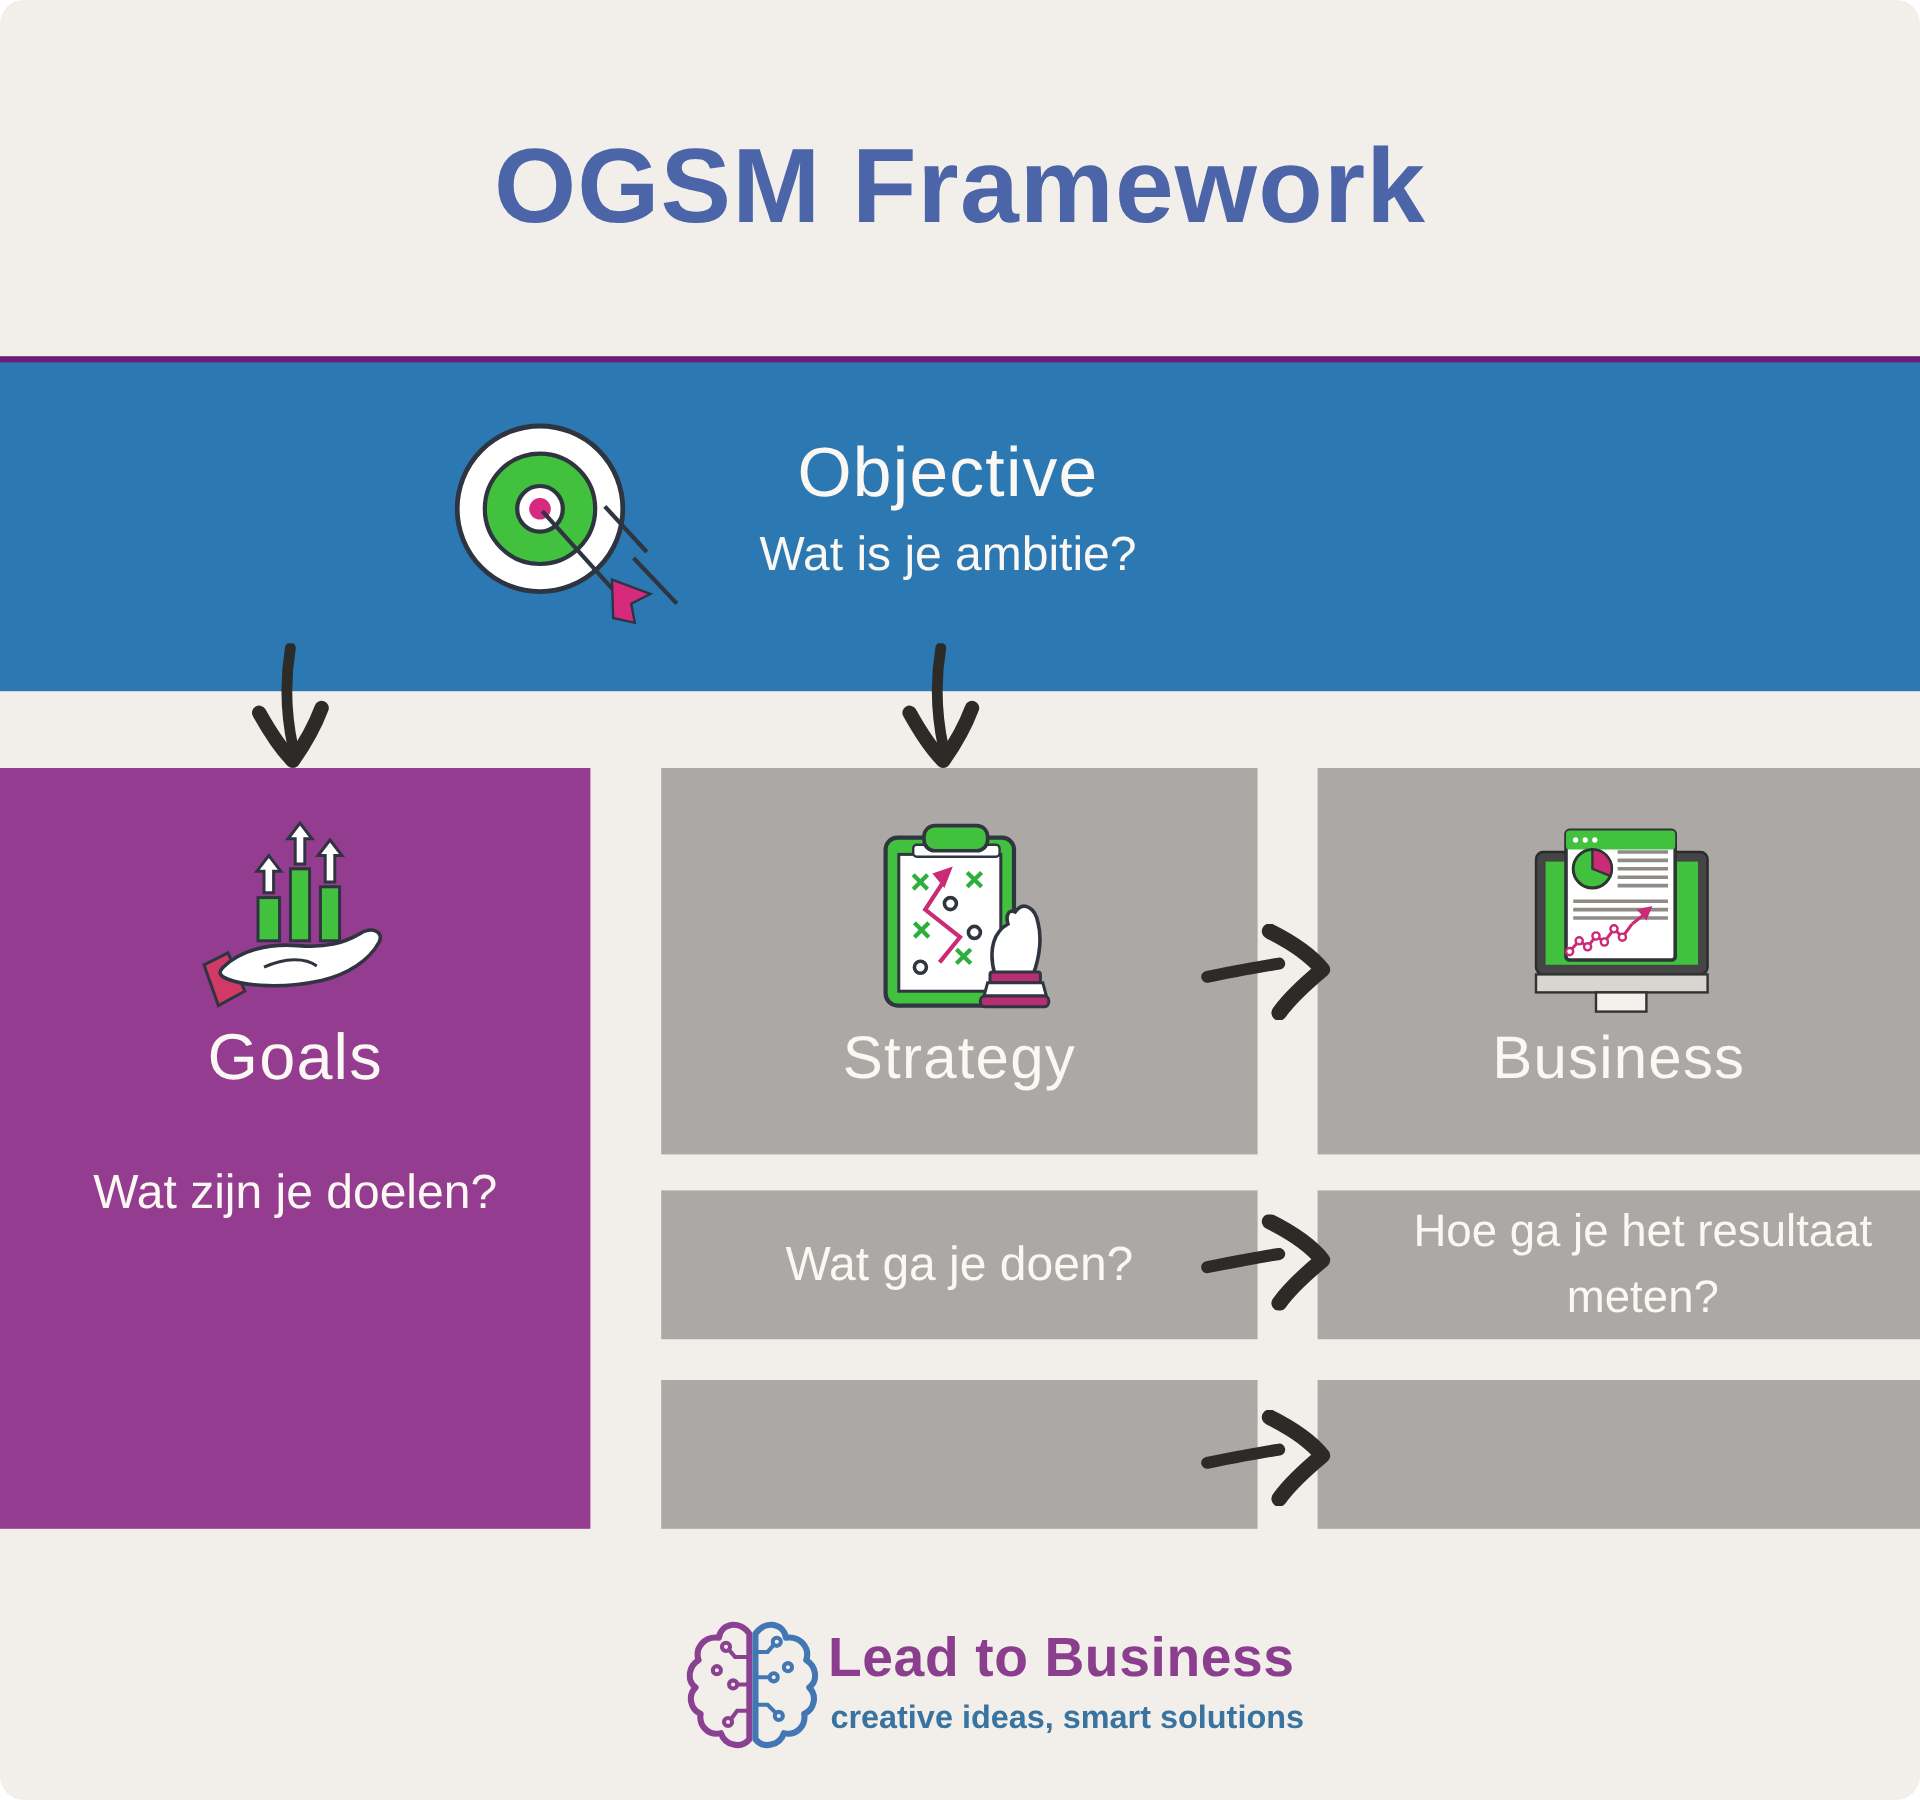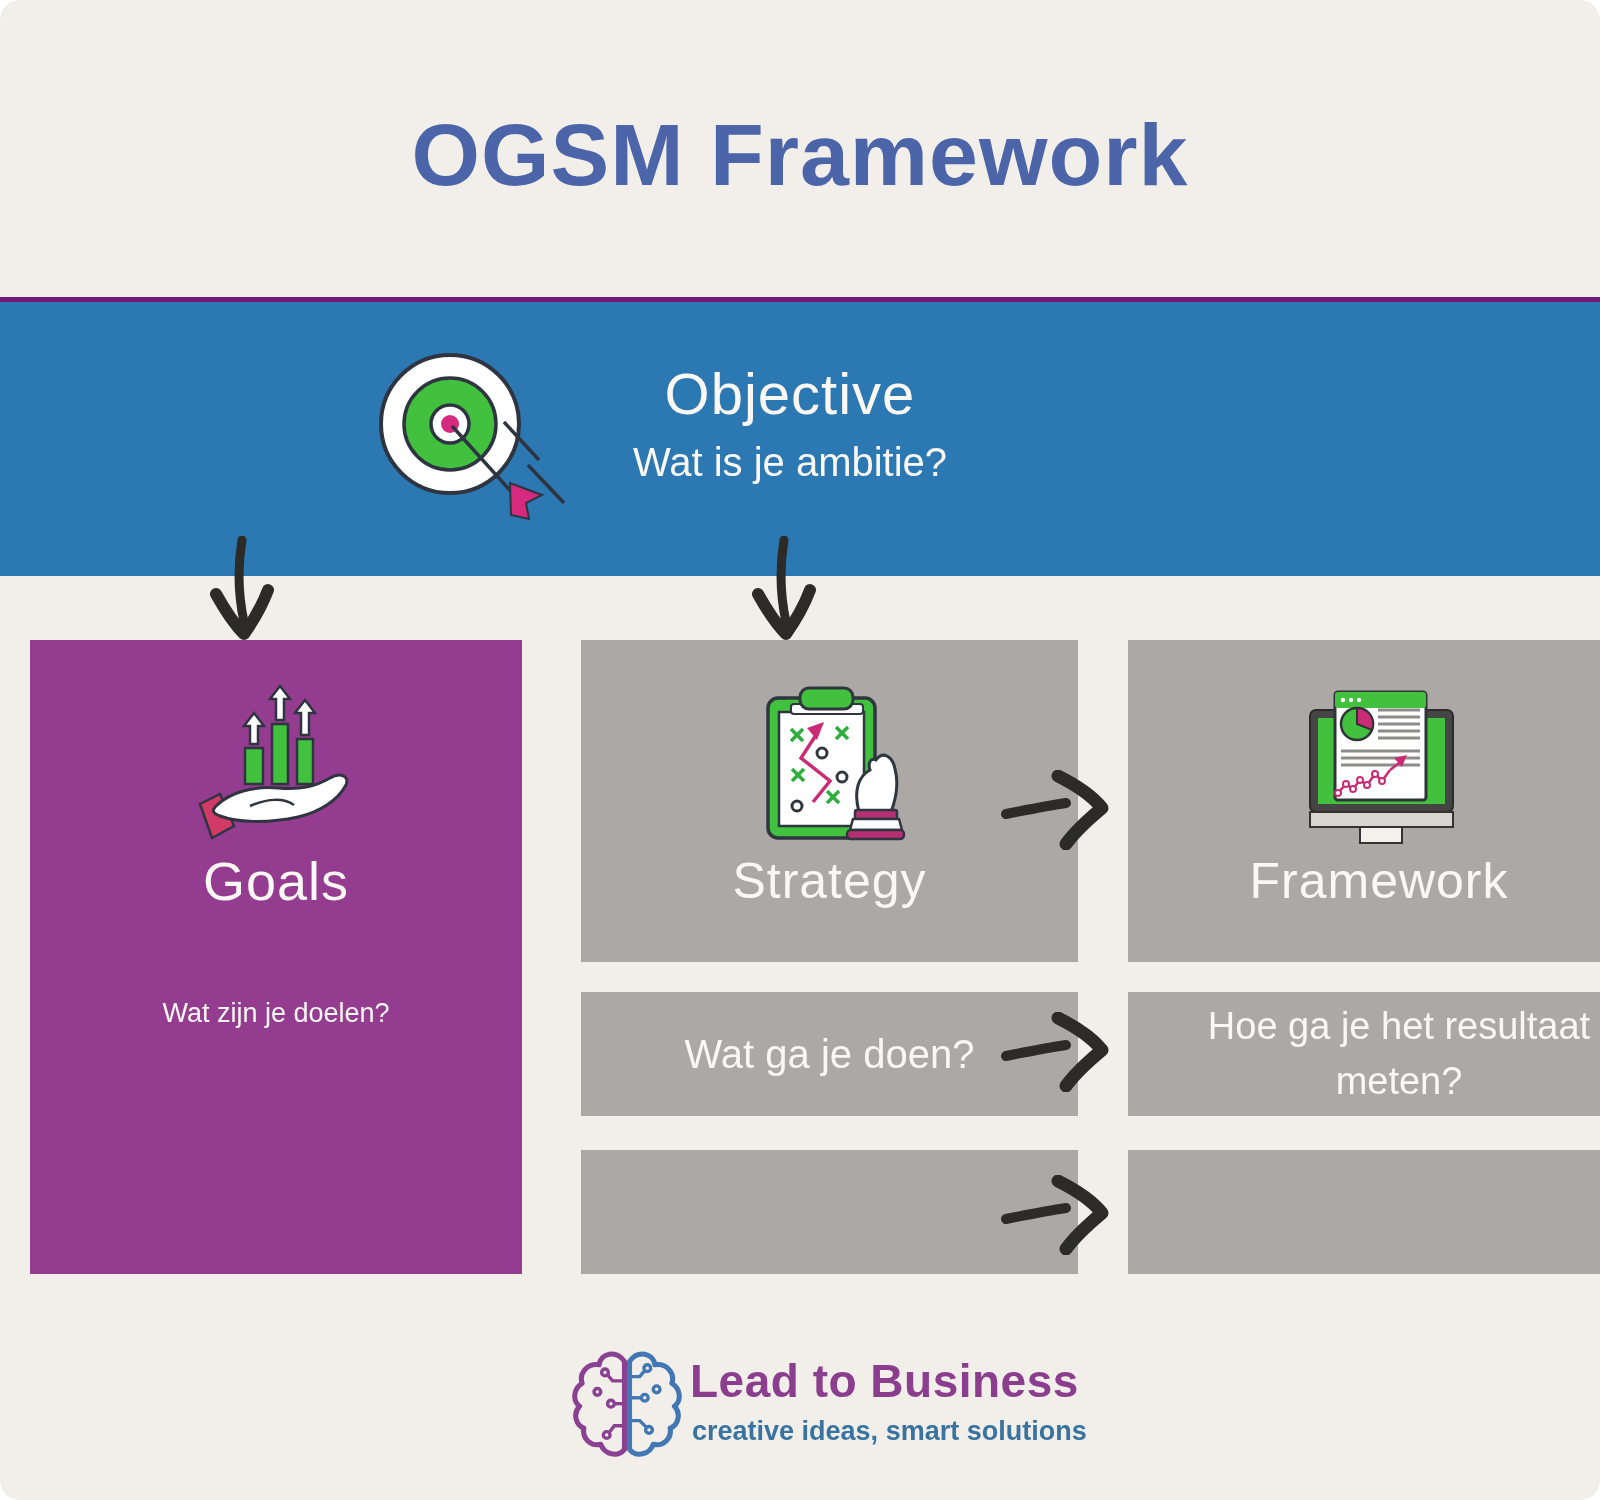--- a/index.html
+++ b/index.html
@@ -16,34 +16,34 @@
   }
   .banner{
     position:absolute;top:297px;left:0;width:1600px;height:279px;
     background:var(--c-banner,#2b78b2);
     border-top:5px solid #701a75;box-sizing:border-box;
   }
   .banner-text{position:absolute;left:490px;top:0;width:600px;text-align:center;color:var(--c-light_text,#fbf7f3);}
   .banner-label{position:absolute;top:58px;left:0;width:100%;font-size:58px;letter-spacing:1px;}
   .banner-question{position:absolute;top:138px;left:0;width:100%;font-size:40px;}
   .icon-abs{position:absolute;}
-  .box{position:absolute;box-sizing:border-box;margin-left:30px;}
+  .box{position:absolute;box-sizing:border-box;}
   .goals-box{left:0;top:640px;width:492px;height:634px;background:var(--c-goals,#943d90);}
   .gray{background:var(--c-cell,#aba8a5);}
   .col-strategy{left:551px;width:497px;}
   .col-measures{left:1098px;width:502px;}
   .row1{top:640px;height:322px;}
   .row2{top:992px;height:124px;}
   .row3{top:1150px;height:124px;}
   .cell-label{position:absolute;top:212px;left:0;width:100%;text-align:center;
     font-size:50px;color:var(--c-light_text,#fbf7f3);letter-spacing:1px;}
   .goals-label{position:absolute;top:210px;left:0;width:100%;text-align:center;
     font-size:54px;color:var(--c-light_text,#fbf7f3);letter-spacing:1px;}
-  .goals-question{position:absolute;top:358px;left:0;width:100%;text-align:center;
-    font-size:27px;color:var(--c-light_text,#fbf7f3);}
+  .goals-question{position:absolute;top:332px;left:0;width:100%;text-align:center;
+    font-size:40px;color:var(--c-light_text,#fbf7f3);}
   .cell-question{position:absolute;top:0;left:0;width:100%;height:100%;
     display:flex;align-items:center;justify-content:center;text-align:center;
     font-size:40px;color:var(--c-light_text,#fbf7f3);}
   .measures-q{font-size:38px;line-height:1.45;padding:0 20px;}
   .footer{position:absolute;top:1330px;left:0;width:1600px;height:170px;}
   .brand-name{position:absolute;left:690px;top:24px;font-size:46px;font-weight:bold;
     color:var(--c-brand,#8b3e8d);letter-spacing:0.5px;}
   .brand-tagline{position:absolute;left:692px;top:86px;font-size:27px;font-weight:bold;
     color:var(--c-tagline,#39739f);}
 </style>
@@ -161,21 +161,21 @@
       <g fill="#ffffff" stroke="#ca2b74" stroke-width="2">
         <circle cx="52" cy="108" r="3"></circle>
           <circle cx="60" cy="99" r="3"></circle>
           <circle cx="67" cy="104" r="3"></circle>
         <circle cx="74" cy="95" r="3"></circle>
           <circle cx="81" cy="100" r="3"></circle>
           <circle cx="89" cy="89" r="3"></circle>
         <circle cx="96" cy="96" r="3"></circle>
       </g>
     </svg>
-    <div class="cell-label">Framework</div>
+    <div class="cell-label">Business</div>
   </div>
   <div class="box gray col-measures row2">
     <div class="cell-question measures-q">Hoe ga je het resultaat meten?</div>
   </div>
   <div class="box gray col-measures row3"></div>
 
   <svg class="icon-abs" style="left:1000px;top:770px;" width="130" height="80" viewBox="0 0 130 80">
     <path d="M6,44 C26,40 46,36 66,33" stroke="#2d2b28" stroke-width="10" fill="none" stroke-linecap="round"></path>
     <path d="M58,6 C78,16 94,28 102,38 C90,48 76,60 66,74" stroke="#2d2b28" stroke-width="13" fill="none" stroke-linecap="round" stroke-linejoin="round"></path>
   </svg>

